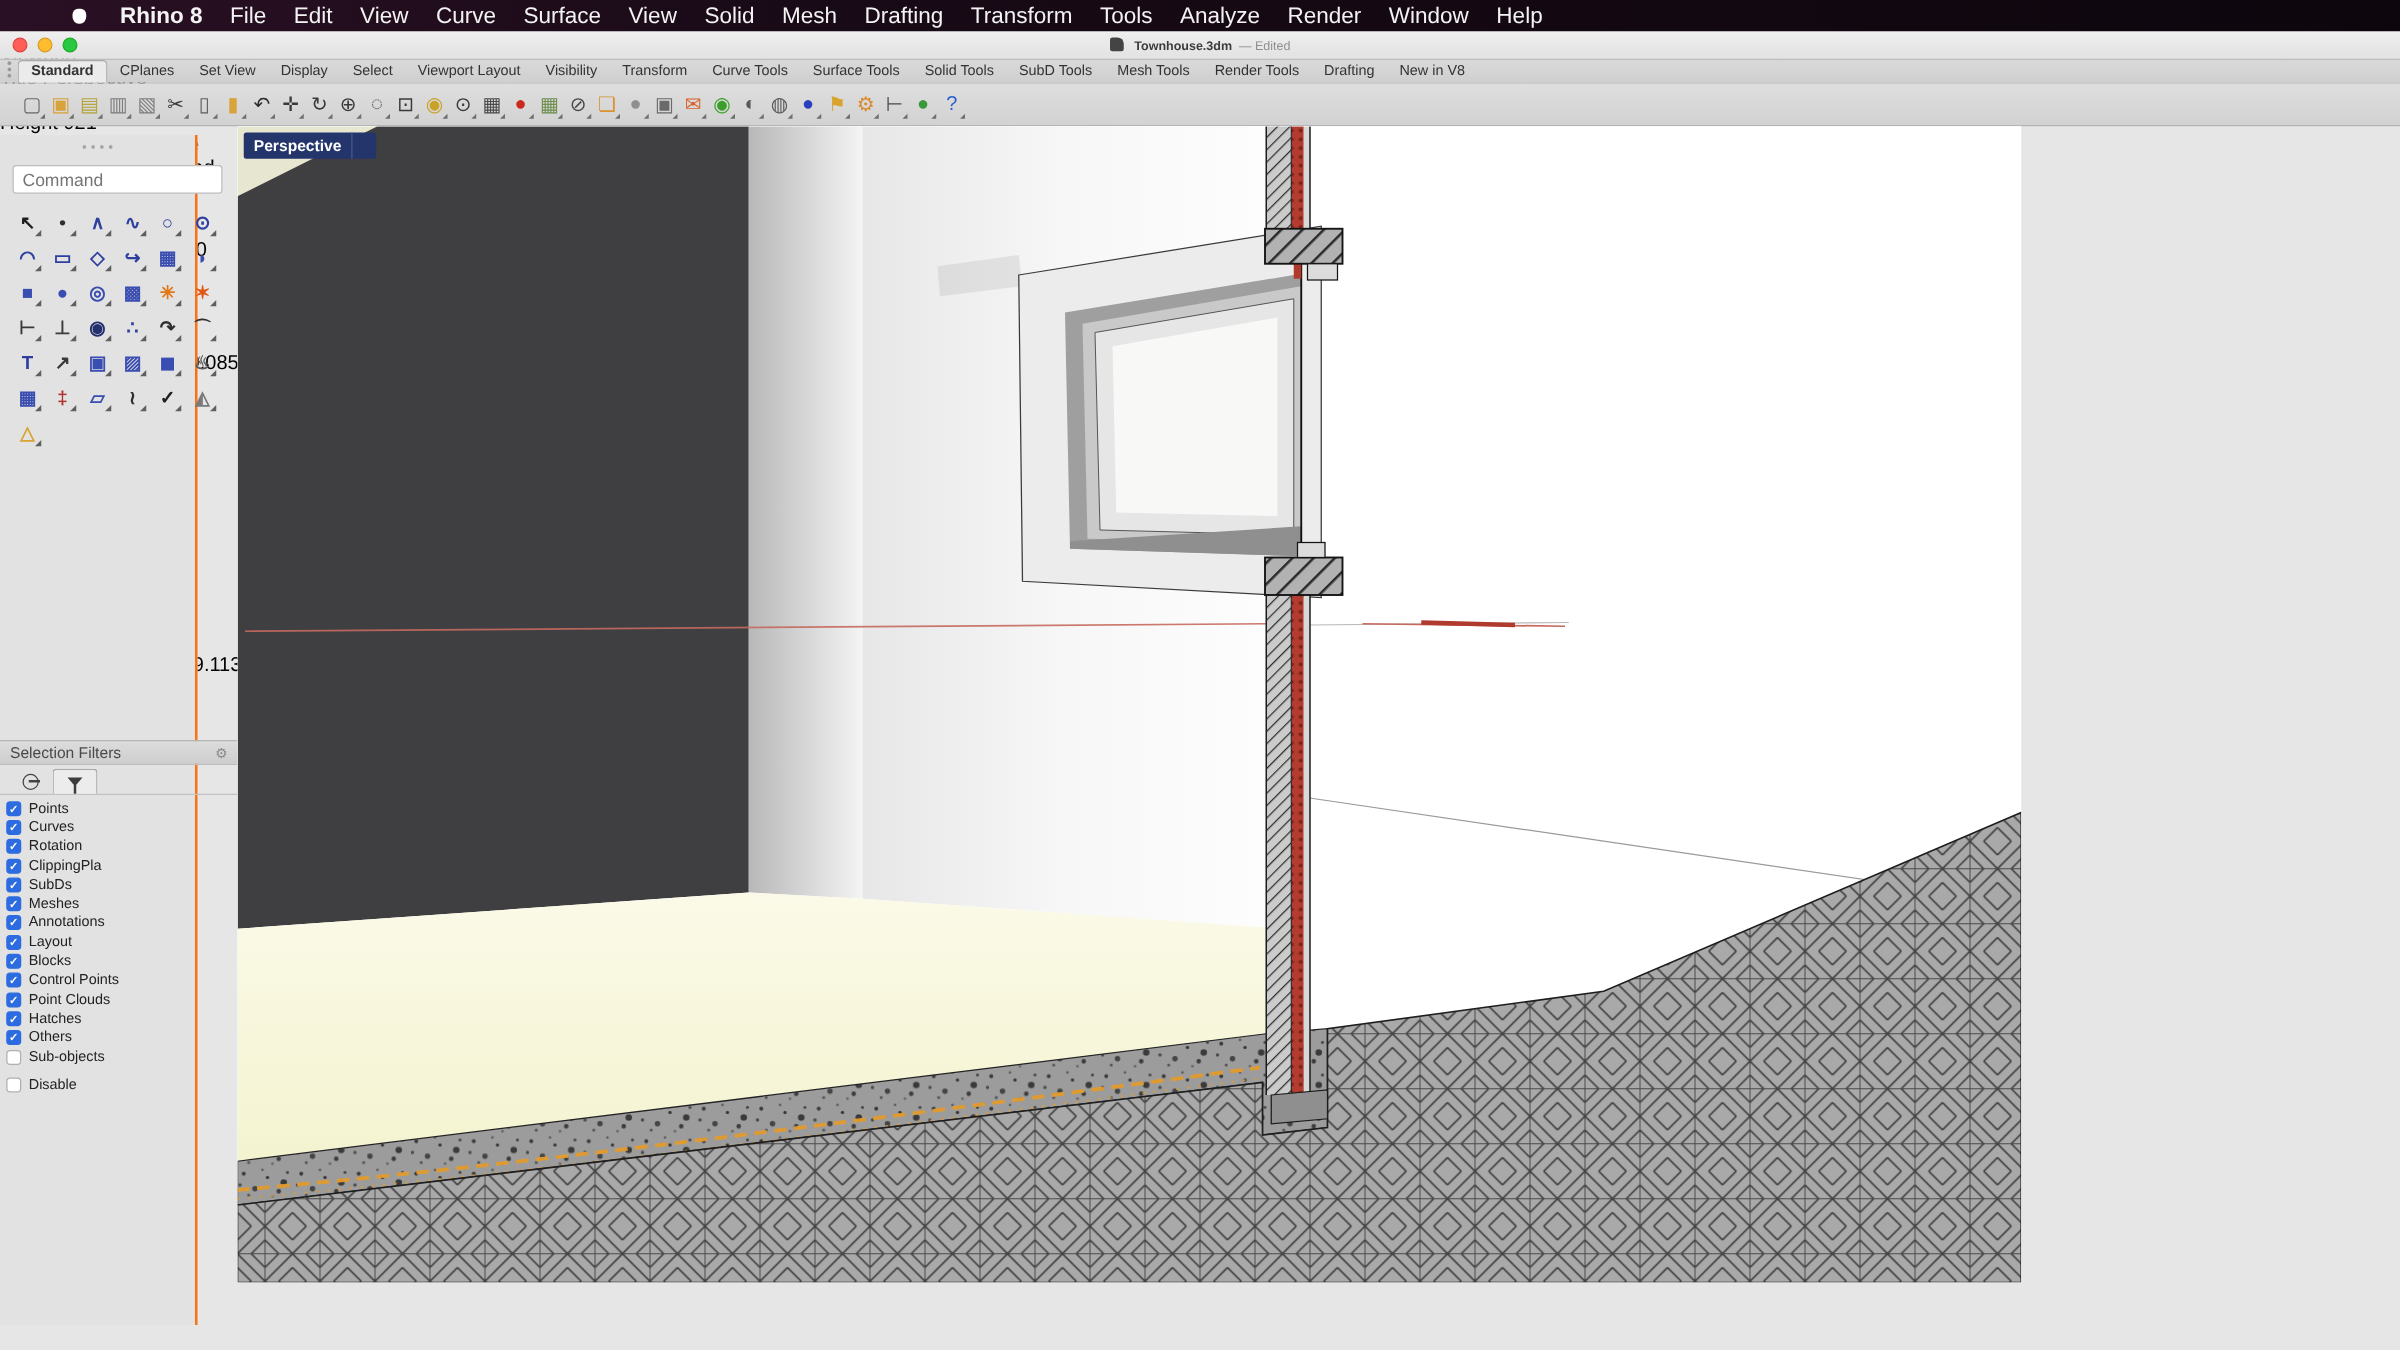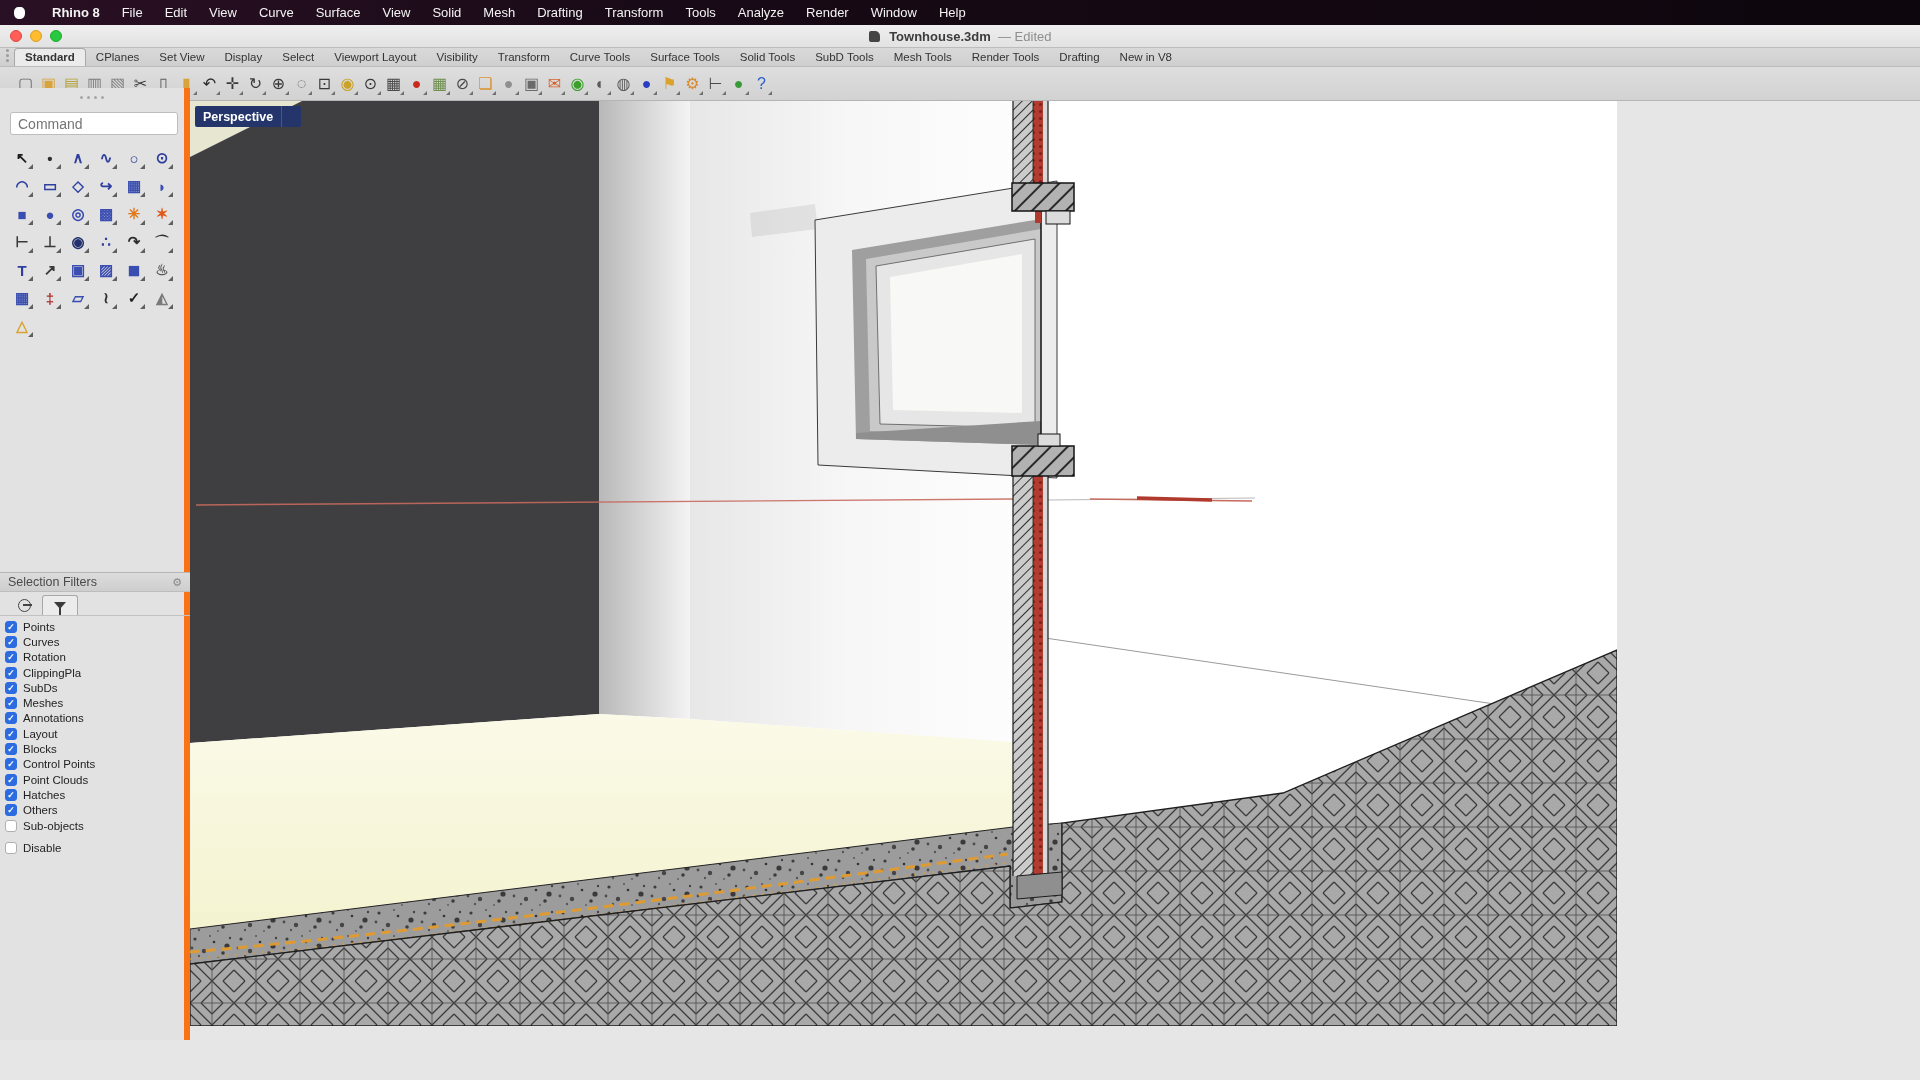--- a/index.html
+++ b/index.html
@@ -1,53 +1,53 @@
 <!DOCTYPE html>
 <html><head>
 <meta charset="utf-8">
 <style>
   * { box-sizing: border-box; margin: 0; padding: 0; }
   html,body { width:1920px; height:1080px; overflow:hidden; font-family:"Liberation Sans",sans-serif; background:#e6e6e6; }
 
   
   #menubar { position:absolute; left:0; top:0; width:1920px; height:25px;
     background:linear-gradient(90deg,#2a1024 0%,#180a16 35%,#0d060d 100%);
-    display:flex; align-items:center; color:#f3f3f3; font-size:13px; z-index:50;}
+    display:flex; align-items:center; color:#f3f3f3; font-size:18px; z-index:50;padding-left:44px;}
   .apple-icon { width:11px; height:12px; background:#fff; border-radius:40% 40% 46% 46%; margin:0 16px 0 14px; }
   .menu-item { padding:0 11px; height:25px; display:flex; align-items:center; }
   .menu-item.bold { font-weight:bold; }
 
   
   #titlebar { position:absolute; left:0; top:25px; width:1920px; height:23px; background:linear-gradient(#efefef,#e2e2e2);
     border-bottom:1px solid #bdbdbd; display:flex; align-items:center; z-index:49;}
   .traffic { width:12px; height:12px; border-radius:50%; margin-left:8px; }
   .t-red{background:#ff5f57;border:0.5px solid #e0443e;margin-left:10px;}
   .t-yellow{background:#febc2e;border:0.5px solid #d89e24;}
   .t-green{background:#28c840;border:0.5px solid #1aab29;}
-  #title-center { position:absolute; left:0; right:0; text-align:center; font-size:13px; color:#3c3c3c; }
+  #title-center { position:absolute; left:0; right:0; text-align:center; font-size:10px; color:#3c3c3c; }
   .rhino-doc-icon { display:inline-block; width:11px; height:11px; background:#444; border-radius:2px 5px 2px 2px; margin-right:6px; vertical-align:-1px;}
   .title-name { font-weight:600; }
   .title-edited { color:#8e8e8e; }
 
   
   #tabrow { position:absolute; left:0; top:48px; width:1920px; height:19px; background:linear-gradient(#d9d9d9,#cfcfcf);
     border-bottom:1px solid #bcbcbc; display:flex; align-items:flex-end; font-size:11.5px; color:#333; }
   .splitdots{ width:14px; display:flex; flex-direction:column; align-items:center; gap:2px; padding-bottom:4px;}
   .splitdots i{width:3px;height:3px;border-radius:50%;background:#9a9a9a;}
   .tb-tab { padding:2px 10px 3px; white-space:nowrap; }
   .tb-tab.active { background:#ebebeb; border:1px solid #a8a8a8; border-bottom:none; border-radius:4px 4px 0 0; font-weight:bold; }
 
   
   #toolbar { position:absolute; left:0; top:67px; width:1920px; height:34px; background:linear-gradient(#dedede,#d2d2d2);
     border-bottom:1px solid #b5b5b5; display:flex; align-items:center; padding-left:14px; }
   .tbi { width:23px; height:26px; display:flex; align-items:center; justify-content:center; font-size:16px; position:relative; }
   .tbi::after{ content:""; position:absolute; right:1px; bottom:2px; border-left:4px solid transparent; border-bottom:4px solid #6f6f6f;}
 
   
-  #leftpanel { position:absolute; left:0; top:88px; width:190px; height:952px; background:#e2e2e2; border-right:6px solid #f97316; }
+  #leftpanel { position:absolute; left:0; top:108px; width:158px; height:952px; background:#e2e2e2; border-right:2px solid #f97316; }
   .drag-dots { height:18px; display:flex; align-items:center; justify-content:center; gap:4px; }
   .drag-dots i { width:3px; height:3px; border-radius:50%; background:#a5a5a5; }
   #command-input { position:absolute; left:10px; top:24px; width:168px; height:23px; background:#fff; border:1px solid #bdbdbd;
     border-radius:3px; font-size:14px; color:#9a9a9a; padding:0 7px; font-family:"Liberation Sans",sans-serif;}
   #toolgrid { position:absolute; left:8px; top:56px; width:174px; display:flex; flex-wrap:wrap; }
   .tool-cell { width:28px; height:28px; display:flex; align-items:center; justify-content:center; font-size:15px; font-weight:bold; position:relative;}
   .tool-cell::after{ content:""; position:absolute; right:3px; bottom:3px; border-left:5px solid transparent; border-bottom:5px solid #5f5f5f;}
 
   
   #sel-filters { position:absolute; left:0; top:484px; width:190px; }

